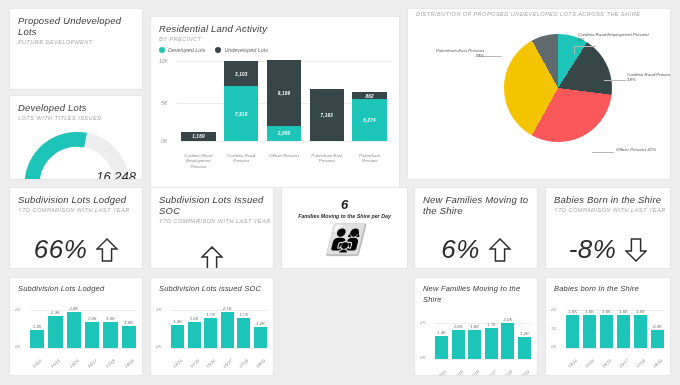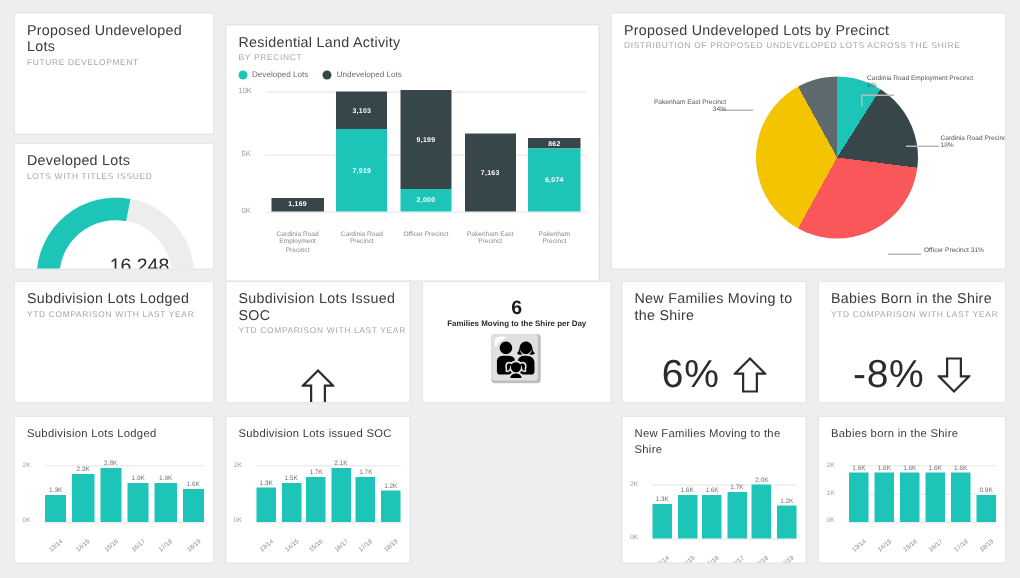--- a/index.html
+++ b/index.html
@@ -7,20 +7,21 @@
     width:680px;height:385px;
     background:#eeeeee;
     font-family:"Liberation Sans", sans-serif;
     overflow:hidden;
   }
   .dash{
     position:relative;
     width:680px;height:385px;
     box-sizing:border-box;
     padding:12px 9px;
+    font-style:italic;
   }
   .card{
     position:absolute;
     background:#ffffff;
     border:1px solid #e6e6e6;
     box-sizing:border-box;
     overflow:hidden;
   }
   .c-title{
     font-size:9.5px;
@@ -127,21 +128,21 @@
   <div class="card" style="left:9px;top:95px;width:134px;height:85px;">
     <div class="c-title">Developed Lots</div>
     <div class="c-sub">LOTS WITH TITLES ISSUED</div>
     <div class="gauge-wrap">
       <svg width="134" height="62" viewBox="0 0 134 62">
         <path d="M22,58 A45,45 0 0 1 112,58" fill="none" stroke="#ededed" stroke-width="15"></path>
         <path d="M22,58 A45,45 0 0 1 75.5,14.2" fill="none" stroke="#1cc5b7" stroke-width="15"></path>
       </svg>
       
       
-      <div class="gauge-val" style="left:40px;right:6px;text-align:center;">16,248</div>
+      <div class="gauge-val" style="left:40px;right:6px;text-align:right;">16,248</div>
     </div>
   </div>
 
   <div class="card" style="left:150px;top:16px;width:250px;height:172px;">
     <div class="c-title">Residential Land Activity</div>
     <div class="c-sub">BY PRECINCT</div>
     <div class="legend">
       <div class="lg">
         <span class="dot" style="background:#1cc5b7;"></span>
         <span class="txt">Developed Lots</span>
@@ -201,21 +202,20 @@
         <div class="xl">Cardinia Road Employment Precinct</div>
         <div class="xl">Cardinia Road Precinct</div>
         <div class="xl">Officer Precinct</div>
         <div class="xl">Pakenham East Precinct</div>
         <div class="xl">Pakenham Precinct</div>
       </div>
     </div>
   </div>
 
   <div class="card" style="left:407px;top:8px;width:264px;height:172px;">
-    <div class="c-title">Proposed Undeveloped Lots by Precinct</div>
     <div class="c-sub">DISTRIBUTION OF PROPOSED UNDEVELOPED LOTS ACROSS THE SHIRE</div>
 
     <div class="pie-area">
       <div class="pie" style="background:conic-gradient(
               #1cc5b7 0deg 32.4deg,
               #374649 32.4deg 97.2deg,
               #f9575a 97.2deg 208.8deg,
               #f5c400 208.8deg 331.2deg,
               #5e6a6d 331.2deg 360deg);"></div>
 
@@ -243,20 +243,26 @@
       <div class="plabel" style="left:208px;top:129px;width:60px;">
         <span>Officer Precinct</span>
         <span>31%</span>
       </div>
     </div>
   </div>
 
   <div class="card" style="left:9px;top:187px;width:134px;height:82px;">
     <div class="c-title">Subdivision Lots Lodged</div>
     <div class="c-sub">YTD COMPARISON WITH LAST YEAR</div>
+    <div class="kpi-row" style="margin-top:20px;">
+      <div class="kpi-num">66%</div>
+      <svg class="arrow" viewBox="0 0 24 28">
+        <polygon points="12,2 23,13 17,13 17,26 7,26 7,13 1,13" fill="none" stroke="#2b2b2b" stroke-width="1.6"></polygon>
+      </svg>
+    </div>
   </div>
 
   <div class="card" style="left:150px;top:187px;width:124px;height:82px;">
     <div class="c-title">Subdivision Lots Issued SOC</div>
     <div class="c-sub">YTD COMPARISON WITH LAST YEAR</div>
     <div class="kpi-row" style="margin-top:20px;">
       <svg class="arrow" viewBox="0 0 24 28">
         <polygon points="12,2 23,13 17,13 17,26 7,26 7,13 1,13" fill="none" stroke="#2b2b2b" stroke-width="1.6"></polygon>
       </svg>
     </div>

